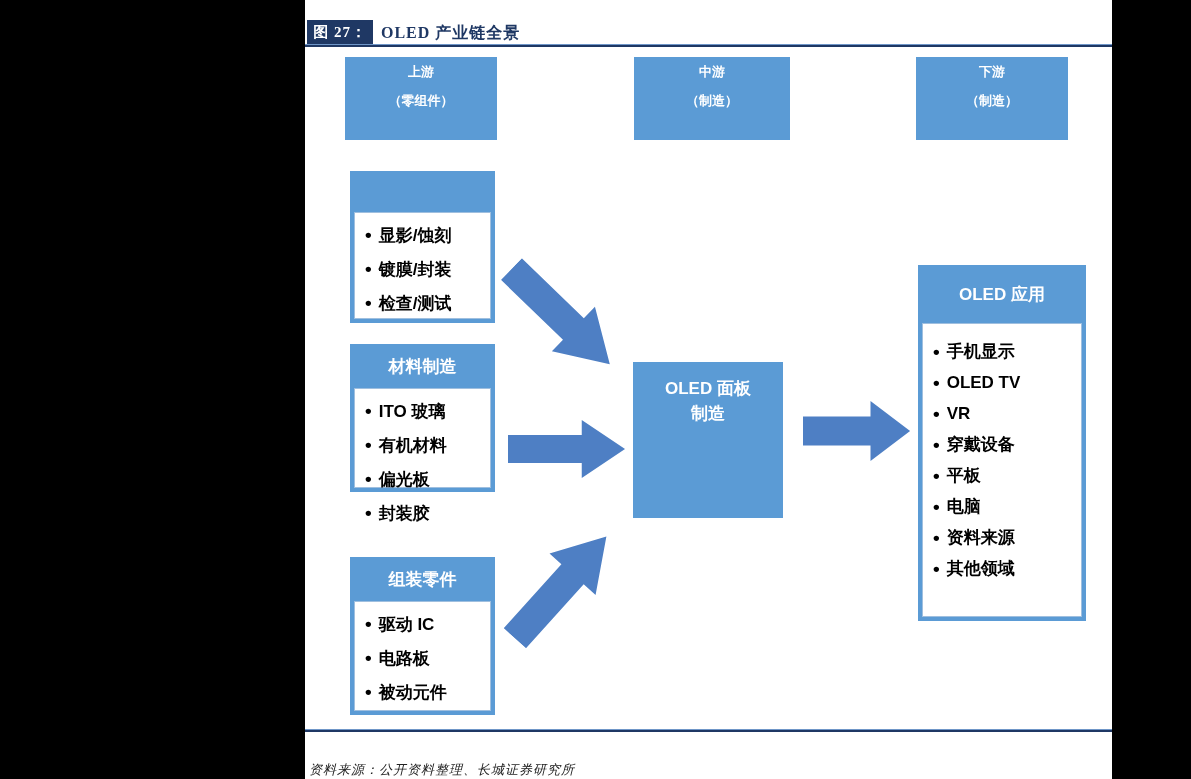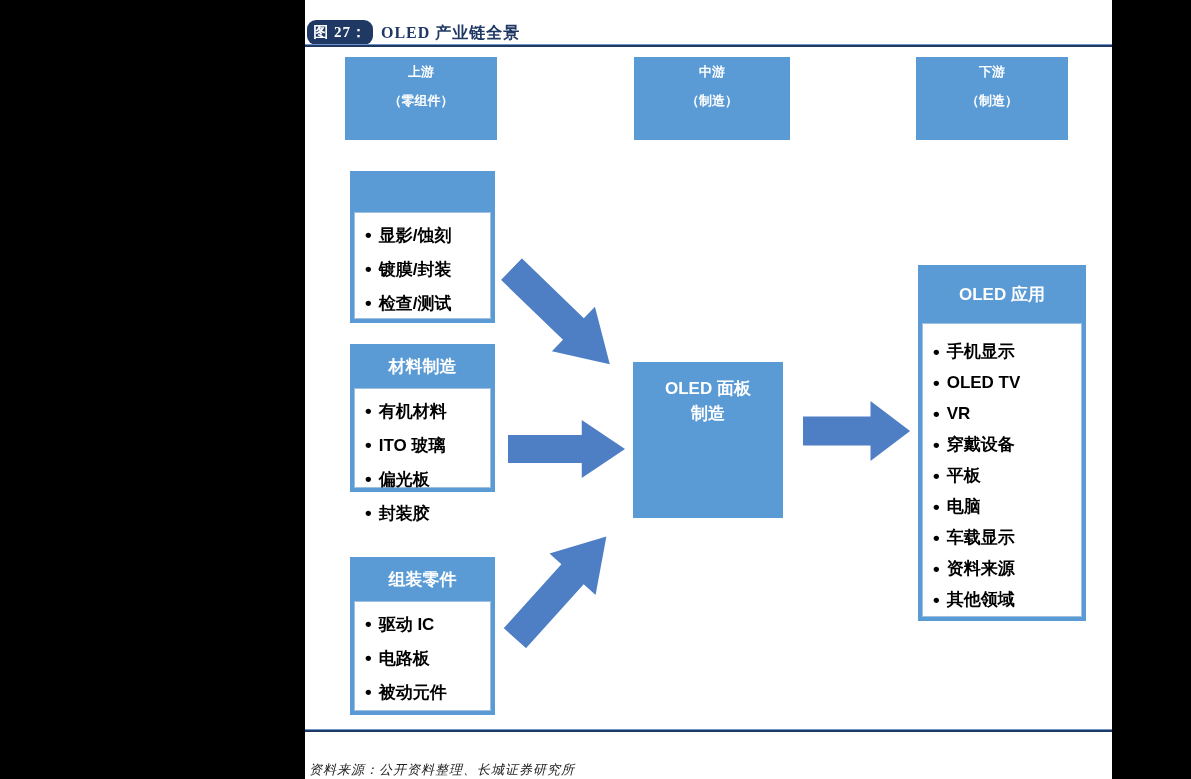--- a/index.html
+++ b/index.html
@@ -6,21 +6,21 @@
   .screen {
     position:relative; width:1191px; height:779px; background:#000;
     font-family:"Liberation Serif","DejaVu Serif",serif; overflow:hidden;
   }
   .page { position:absolute; left:305px; top:0; width:807px; height:779px; background:#ffffff; }
   .abs { position:absolute; box-sizing:border-box; }
 
   .fig-label {
     left:2px; top:20px; width:66px; height:25px;
     background:var(--navy); color:#fff; font-weight:bold; font-size:15px;
-    display:flex; align-items:center; justify-content:center; letter-spacing:1px;border-radius:9px;
+    display:flex; align-items:center; justify-content:center; letter-spacing:1px;
   }
   .fig-title { left:76px; top:20px; height:25px; line-height:26px;
     color:var(--navy); font-weight:bold; font-size:16px; letter-spacing:1px; }
   .rule { left:0; width:807px; height:3px; background:var(--navy); border-top:1px solid #6f96c8; }
   .rule.top { top:44px; } .rule.bottom { top:729px; }
 
   .stage {
     top:57px; height:83px; background:var(--box-blue); color:#fff; font-weight:bold;
     font-size:13px; line-height:29px; text-align:center;
     display:flex; flex-direction:column; 
@@ -112,22 +112,22 @@
           <li>镀膜/封装</li>
           <li>检查/测试</li>
         </ul>
       </div>
     </div>
 
     <div class="abs card materials">
       <div class="card-header">材料制造</div>
       <div class="card-body">
         <ul>
+          <li>ITO 玻璃</li>
           <li>有机材料</li>
-          <li>ITO 玻璃</li>
           <li>偏光板</li>
           <li>封装胶</li>
         </ul>
       </div>
     </div>
 
     <div class="abs card assembly">
       <div class="card-header">组装零件</div>
       <div class="card-body">
         <ul>
@@ -148,21 +148,20 @@
     <div class="abs card apps">
       <div class="card-header">OLED 应用</div>
       <div class="card-body">
         <ul>
           <li>手机显示</li>
           <li>OLED TV</li>
           <li>VR</li>
           <li>穿戴设备</li>
           <li>平板</li>
           <li>电脑</li>
-          <li>车载显示</li>
           <li>资料来源</li>
           <li>其他领域</li>
         </ul>
       </div>
     </div>
 
     <div class="abs arrow a1">
       <svg viewBox="0 0 120 64" preserveAspectRatio="none">
           <polygon fill="currentColor" points="0,17 75,17 75,1 119,32 75,63 75,47 0,47"></polygon>
         </svg>

